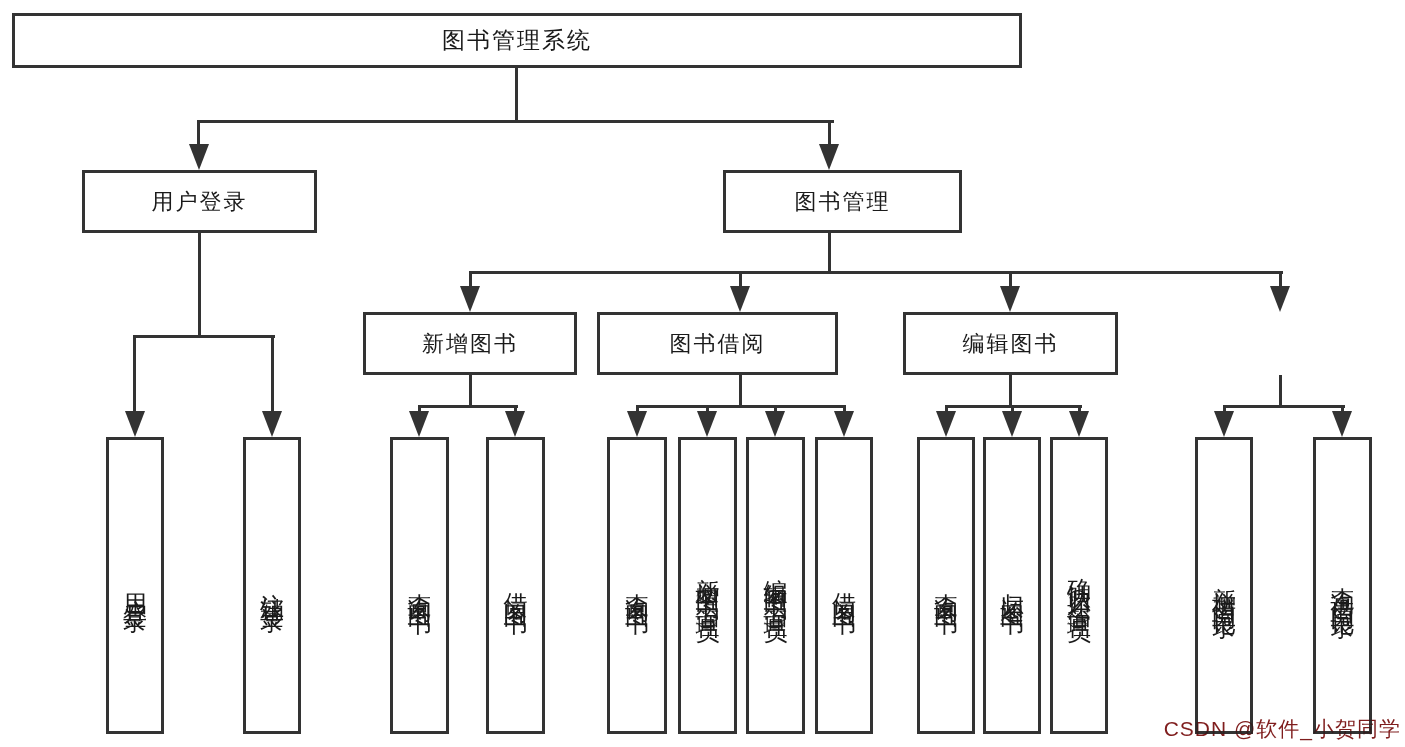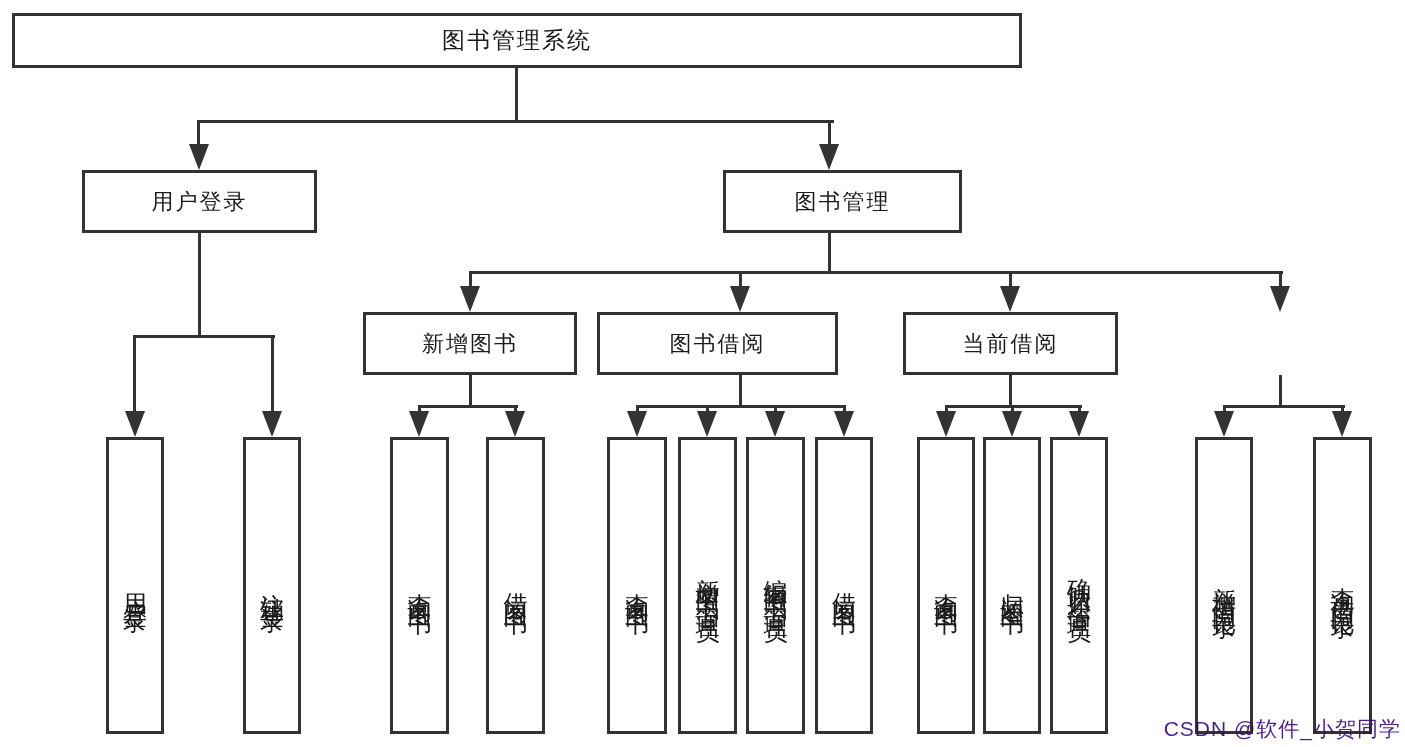--- a/index.html
+++ b/index.html
@@ -21,37 +21,37 @@
     font-size:24px;letter-spacing:6px;line-height:1;
   }
   .line{position:absolute;background:#333333;z-index:1;}
   .arr{
     position:absolute;width:0;height:0;z-index:2;
     border-left:10px solid transparent;border-right:10px solid transparent;
     border-top:26px solid #333333;
   }
   .watermark{
     position:absolute;right:4px;bottom:4px;z-index:5;
-    font-size:21px;letter-spacing:1px;color:#4c1d95;mix-blend-mode:darken;
+    font-size:21px;letter-spacing:1px;color:#7f1d1d;mix-blend-mode:darken;
     white-space:nowrap;
   }
 </style>
 </head>
 <body>
 
 <div class="canvas">
 
   <div class="box hbox root">图书管理系统</div>
 
   <div class="box hbox l2" style="left:82px;width:235px;">用户登录</div>
   <div class="box hbox l2" style="left:711px;width:239px;margin-left:12px;">图书管理</div>
 
   <div class="box hbox l3" style="left:363px;width:214px;">新增图书</div>
   <div class="box hbox l3" style="left:597px;width:241px;">图书借阅</div>
-  <div class="box hbox l3" style="left:903px;width:215px;">当前借阅</div>
+  <div class="box hbox l3" style="left:903px;width:215px;">编辑图书</div>
 
   <div class="box vbox" style="left:106px;width:58px;">用户登录</div>
   <div class="box vbox" style="left:243px;width:58px;">注销登录</div>
 
   <div class="box vbox" style="left:390px;width:59px;">查询图书</div>
   <div class="box vbox" style="left:486px;width:59px;">借阅图书</div>
 
   <div class="box vbox" style="left:607px;width:60px;">查询图书</div>
   <div class="box vbox" style="left:678px;width:59px;">新增图书（管理员）</div>
   <div class="box vbox" style="left:746px;width:59px;">编辑图书（管理员）</div>

